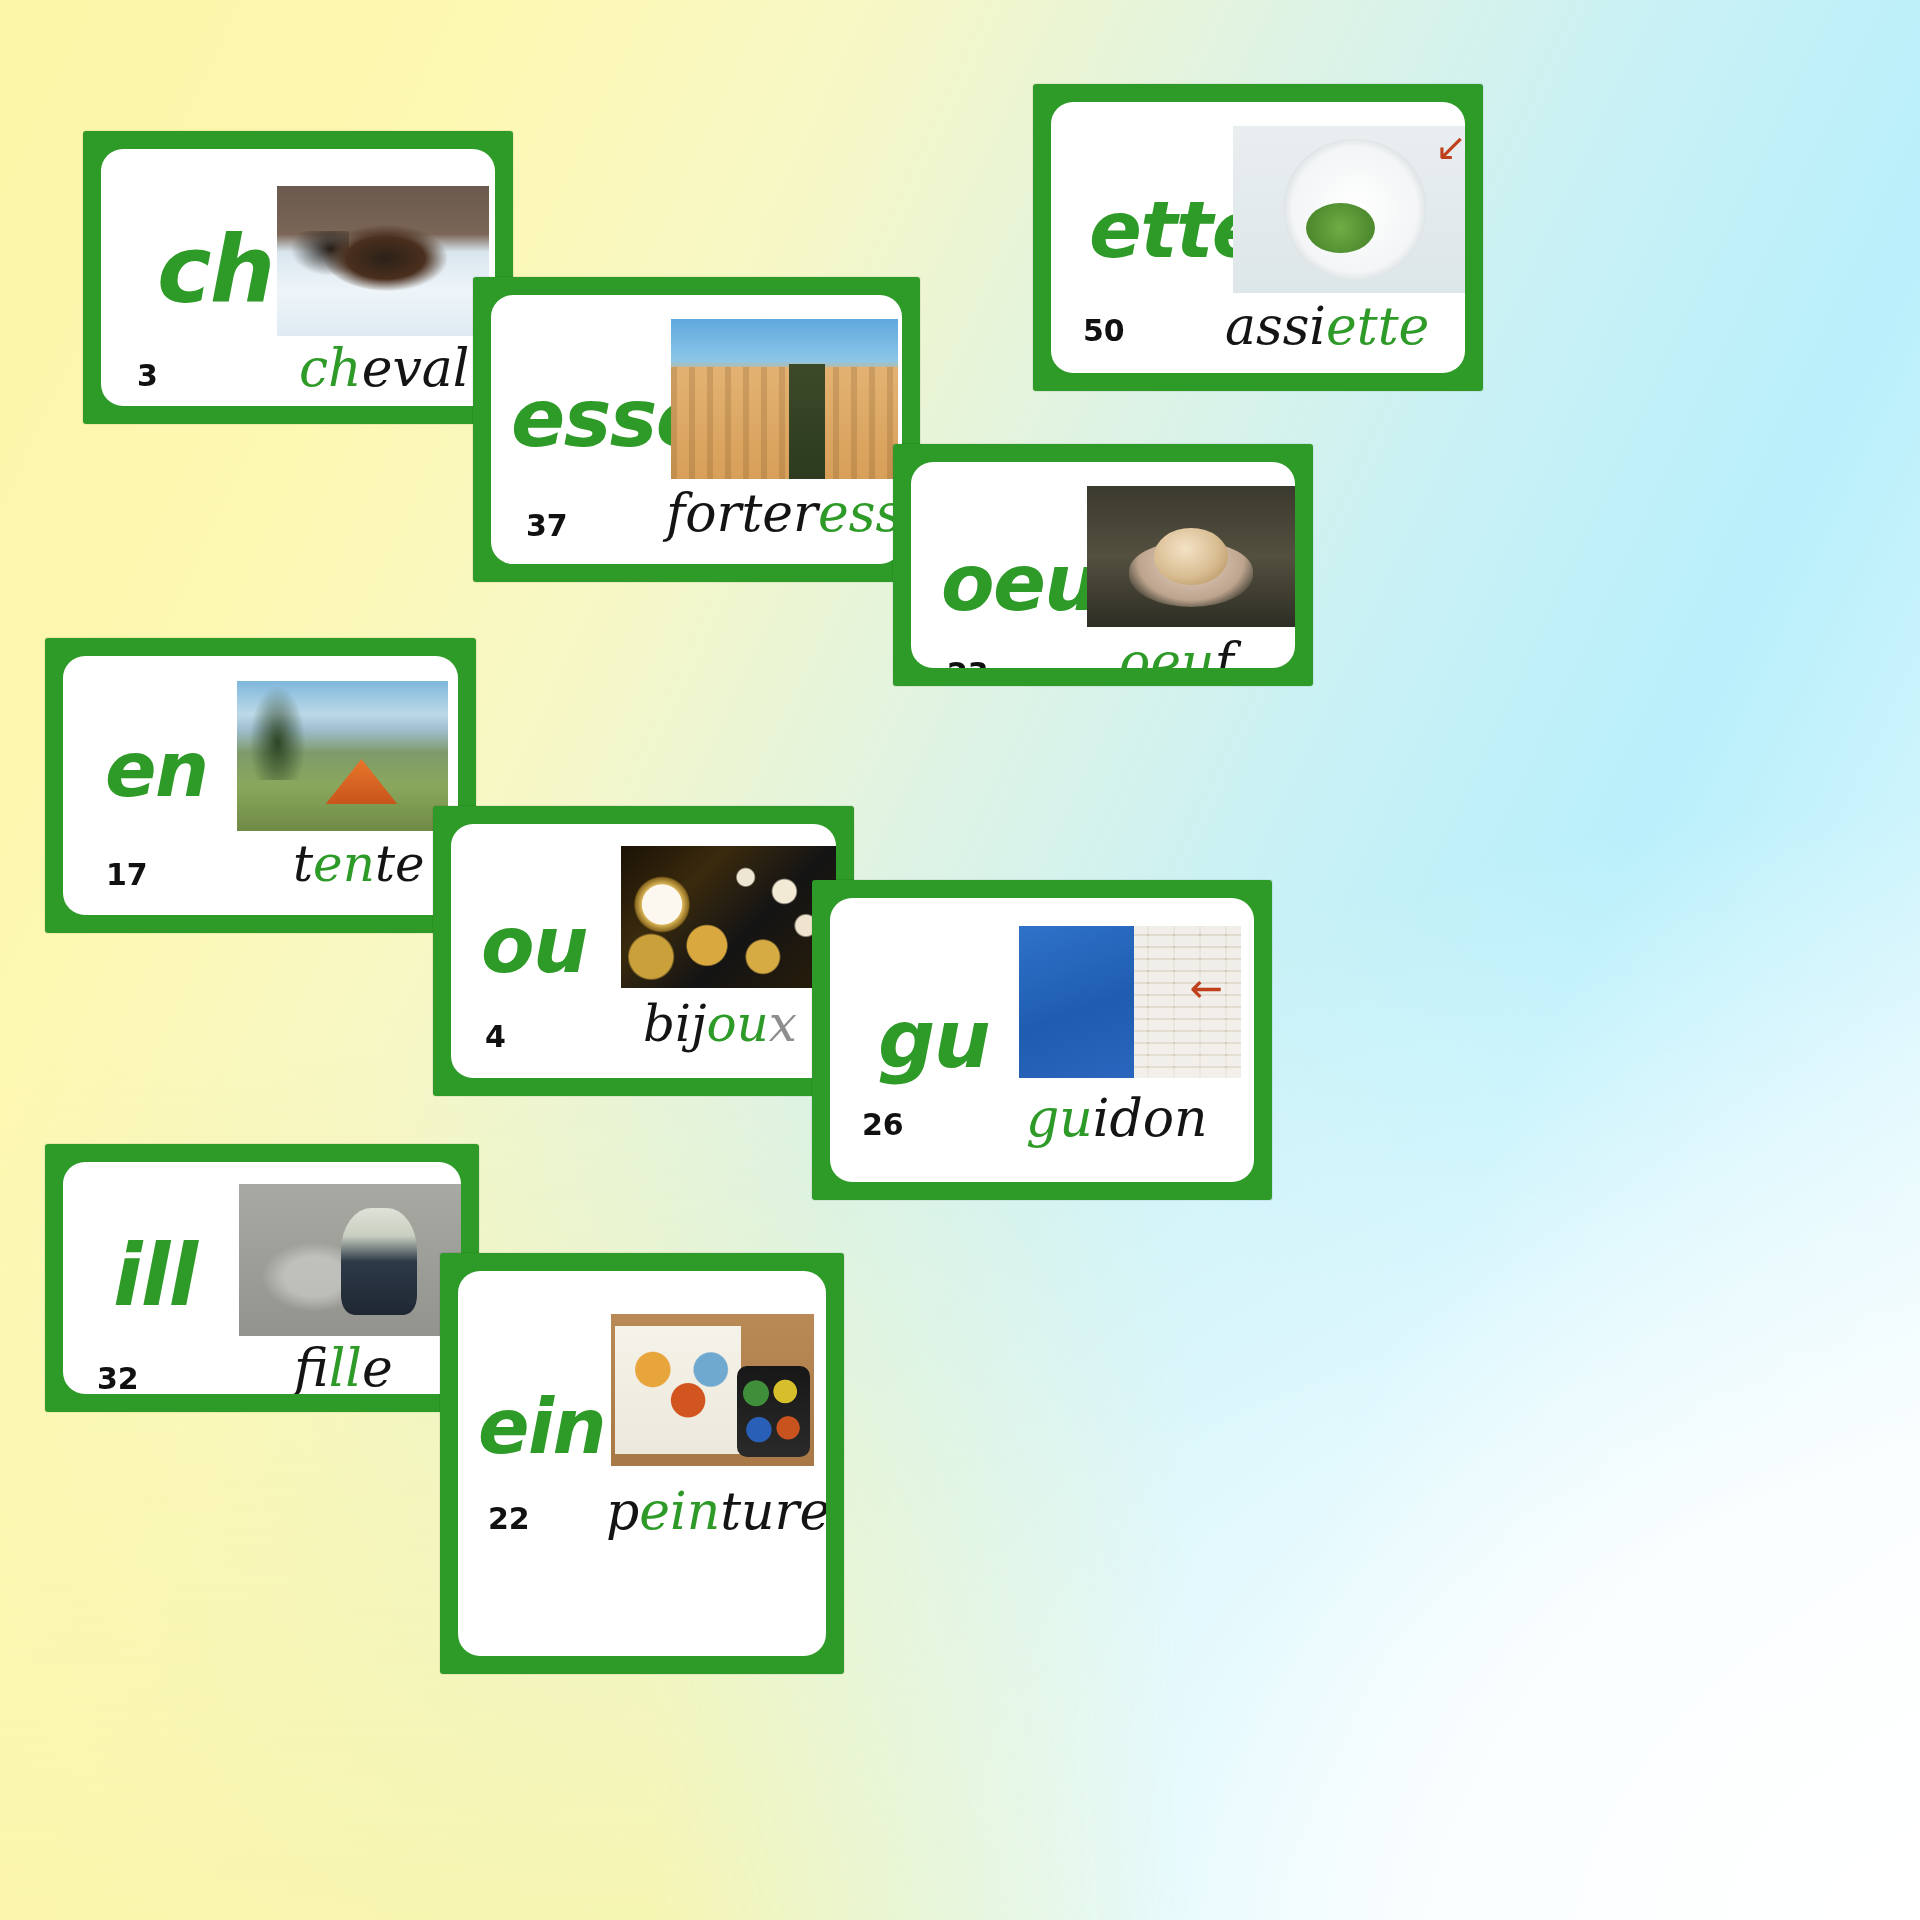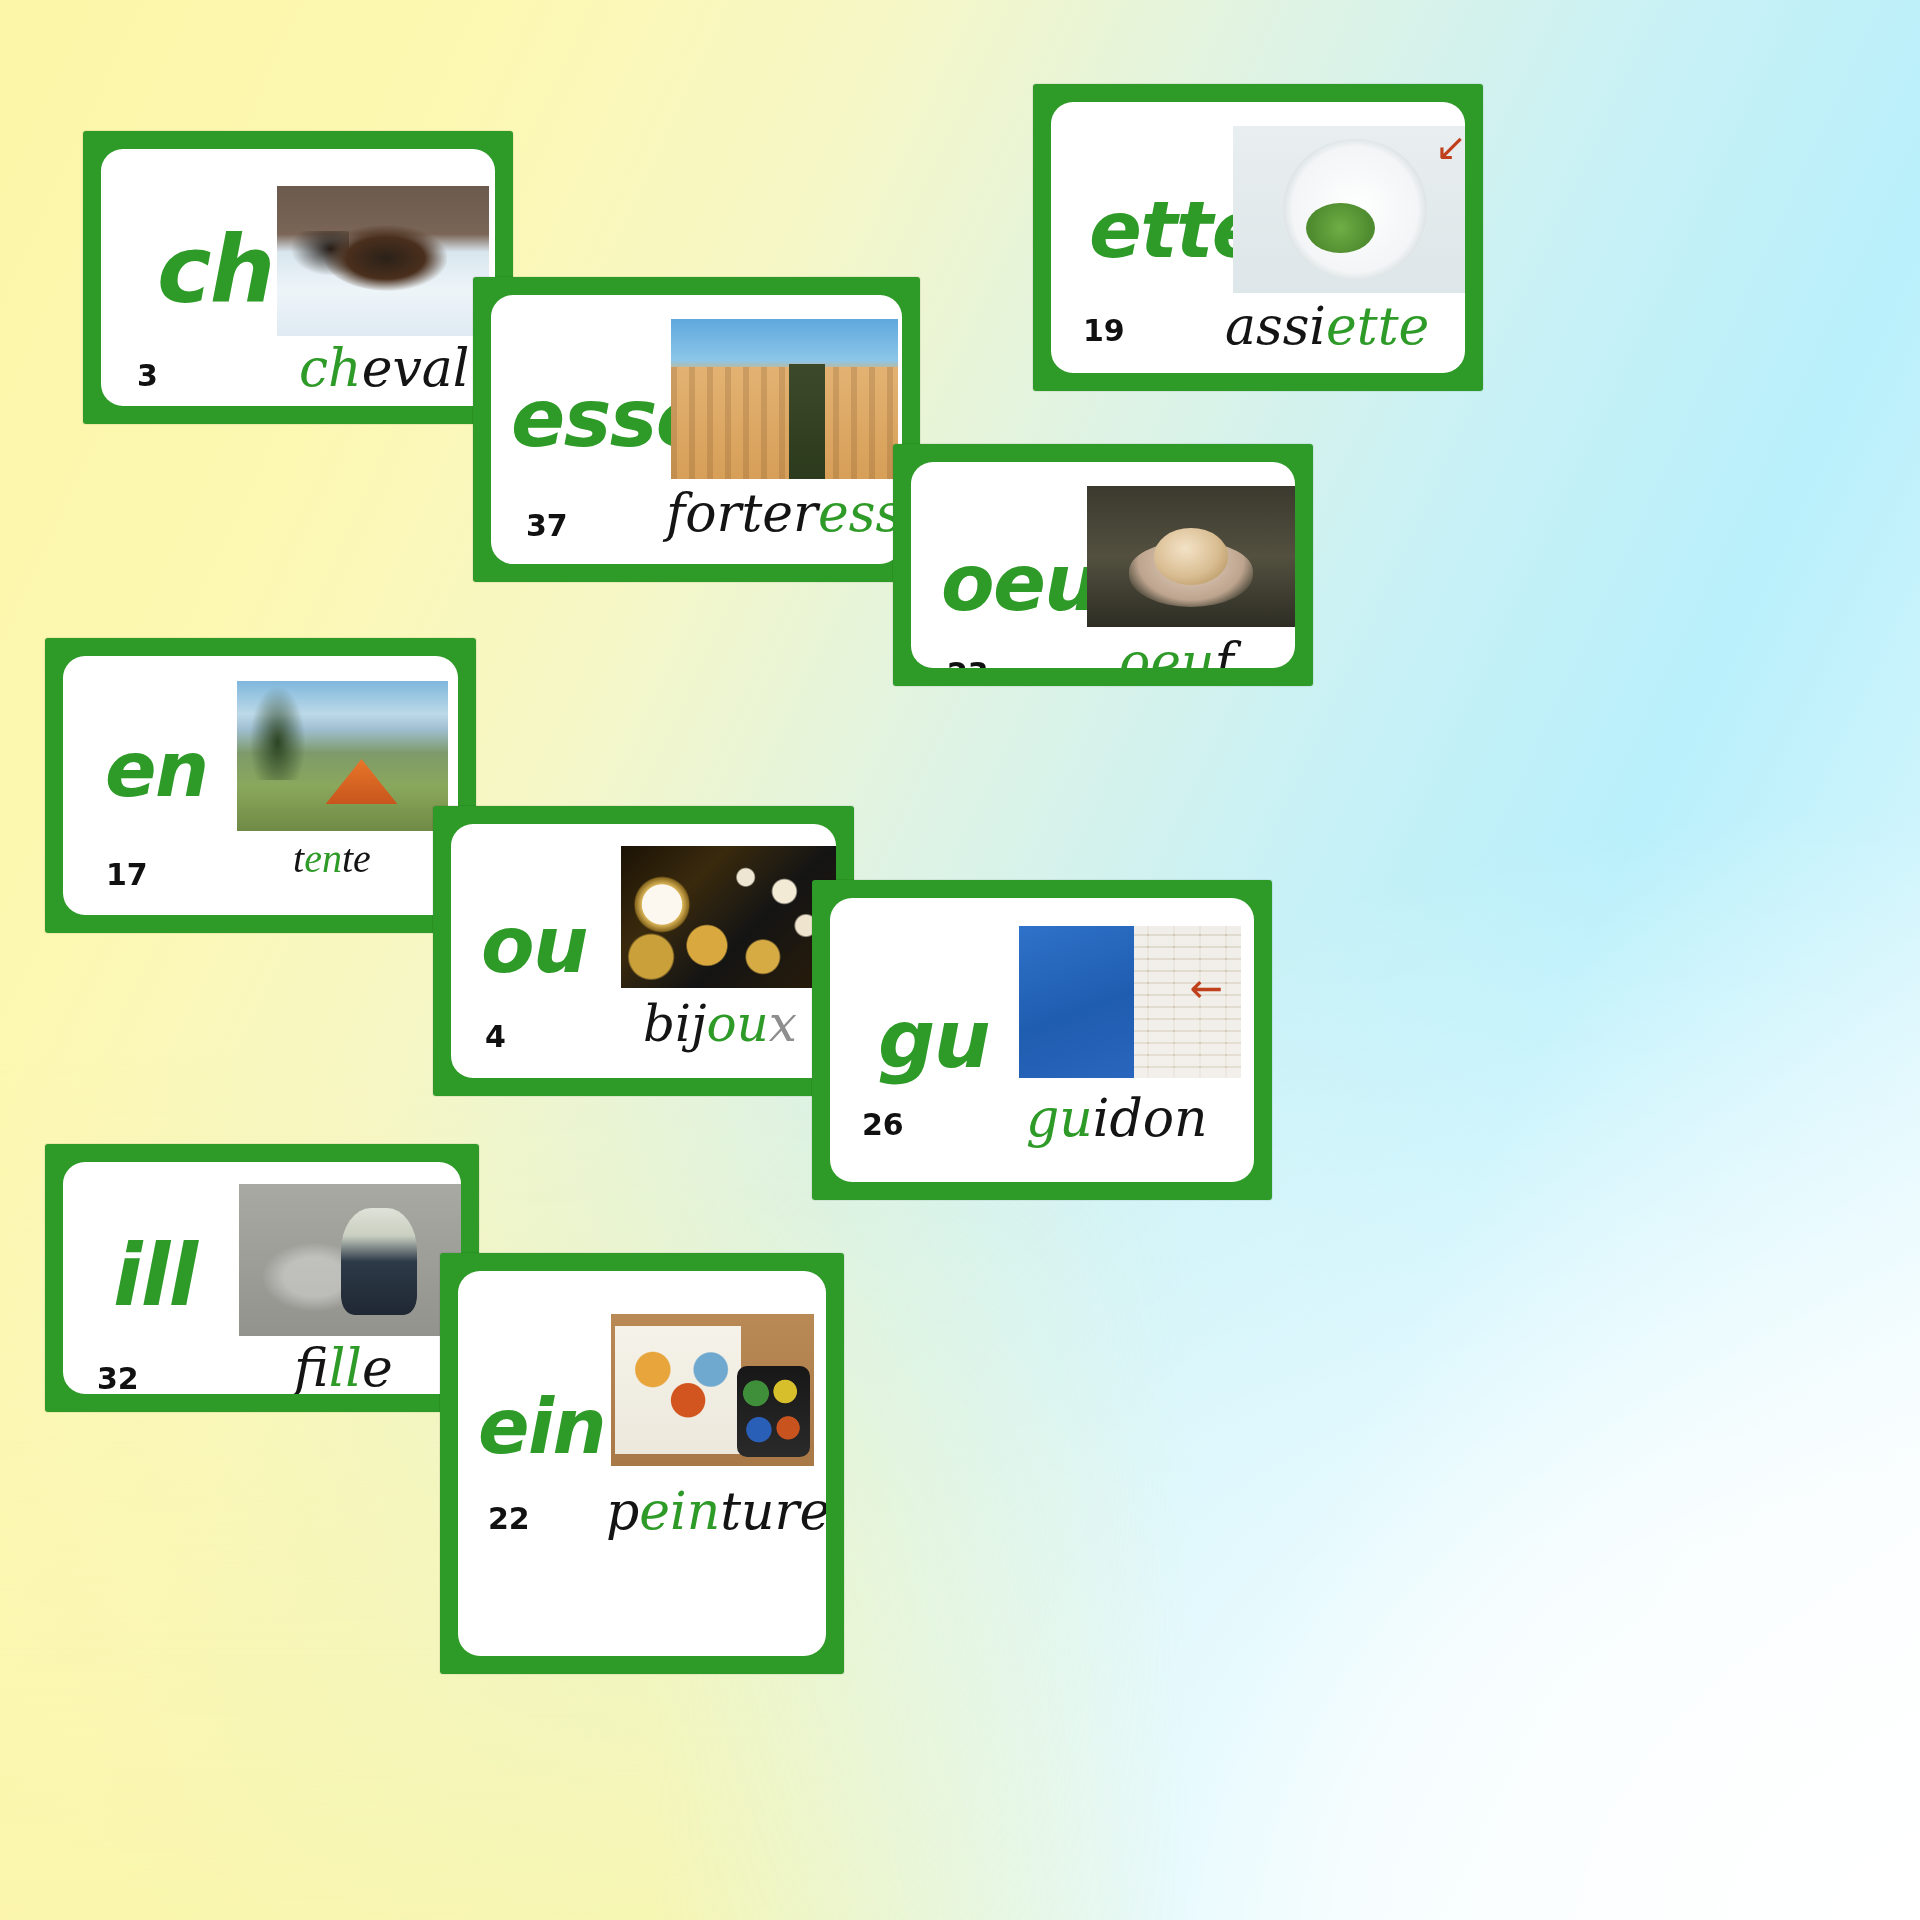--- a/index.html
+++ b/index.html
@@ -214,21 +214,21 @@
 <div class="card" style="left:1033px;top:84px;width:450px;height:307px;">
   <div class="card-inner">
     <div class="grapheme" style="left:38px;top:89px;font-size:78px;">ette</div>
     <div class="thumb" style="left:182px;top:24px;width:244px;height:167px;">
       <div class="ph ph-plate"></div>
       <div class="arrow" style="right:10px;top:2px;font-size:38px;">↙</div>
     </div>
     <div class="word" style="left:174px;top:198px;font-size:52px;">
       <span>assi</span><span class="hi">ette</span>
     </div>
-    <div class="num" style="left:32px;top:214px;font-size:30px;">19</div>
+    <div class="num" style="left:32px;top:214px;font-size:30px;">50</div>
   </div>
 </div>
 
 <div class="card" style="left:893px;top:444px;width:420px;height:242px;">
   <div class="card-inner">
     <div class="grapheme" style="left:30px;top:82px;font-size:78px;">oeu</div>
     <div class="thumb" style="left:176px;top:24px;width:208px;height:141px;">
       <div class="ph ph-egg"></div>
     </div>
     <div class="word" style="left:208px;top:174px;font-size:52px;">
@@ -237,21 +237,21 @@
     <div class="num" style="left:36px;top:197px;font-size:30px;">23</div>
   </div>
 </div>
 
 <div class="card" style="left:45px;top:638px;width:431px;height:295px;">
   <div class="card-inner">
     <div class="grapheme" style="left:42px;top:76px;font-size:76px;">en</div>
     <div class="thumb" style="left:174px;top:25px;width:211px;height:150px;">
       <div class="ph ph-tent"></div>
     </div>
-    <div class="word" style="left:230px;top:183px;font-size:40px;font-family:Liberation Serif, serif;">
+    <div class="word" style="left:230px;top:183px;font-size:50px;">
       <span>t</span><span class="hi">en</span><span>te</span>
     </div>
     <div class="num" style="left:43px;top:204px;font-size:30px;">17</div>
   </div>
 </div>
 
 <div class="card" style="left:433px;top:806px;width:421px;height:290px;">
   <div class="card-inner">
     <div class="grapheme" style="left:30px;top:82px;font-size:78px;">ou</div>
     <div class="thumb" style="left:170px;top:22px;width:215px;height:142px;">

